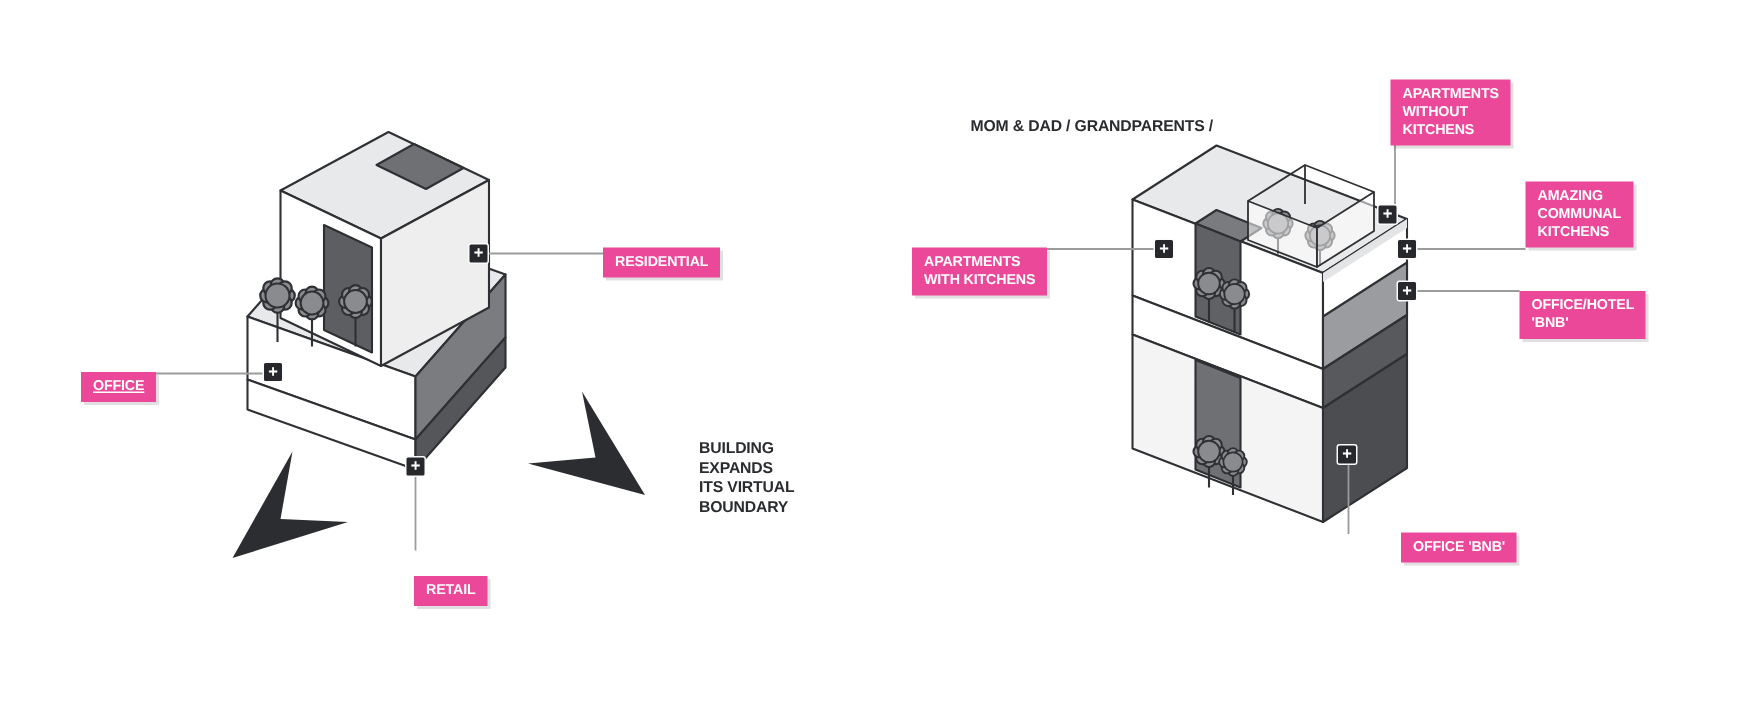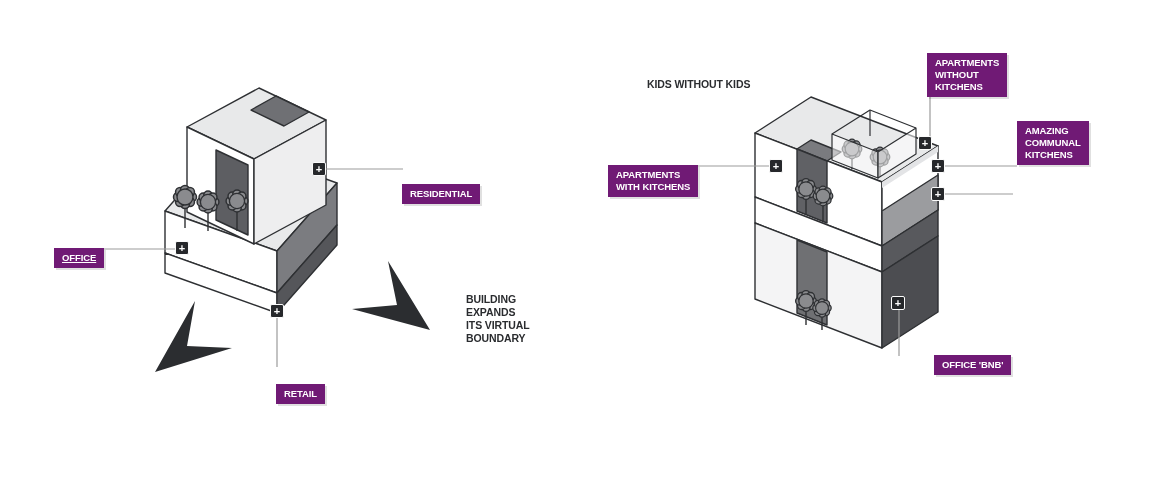--- a/index.html
+++ b/index.html
@@ -1,19 +1,19 @@
 <!DOCTYPE html>
 <html><head>
 <meta charset="utf-8">
 <style>
   html,body{margin:0;padding:0;background:#ffffff;}
   #stage{position:relative;width:1167px;height:479px;background:#ffffff;overflow:hidden;
          font-family:"Liberation Sans",sans-serif;}
   #art{position:absolute;left:0;top:0;}
-  .label-box{position:absolute;background:#701a75;color:#ffffff;
+  .label-box{position:absolute;background:#ec4899;color:#ffffff;
              font-weight:bold;font-size:9.5px;line-height:12px;letter-spacing:-0.1px;
              padding:4px 8px;white-space:nowrap;box-shadow:2px 2px 0 rgba(0,0,0,0.12);
              text-transform:uppercase;}
   .note{position:absolute;color:#2a2c2f;font-weight:bold;font-size:10.5px;
         line-height:13px;letter-spacing:-0.1px;white-space:nowrap;text-transform:uppercase;}
   .note.wide{line-height:16px;font-size:10.5px;}
   .marker{position:absolute;width:14px;height:14px;background:#26282b;
           border:1px solid #fbfbfb;border-radius:2px;box-sizing:border-box;
           color:#ffffff;display:flex;align-items:center;justify-content:center;
           font-size:11px;font-weight:bold;line-height:1;}
@@ -114,52 +114,56 @@
 
     <g stroke="#9b9b9b" stroke-width="1.2">
       <line x1="693" y1="166" x2="770" y2="166"></line>
       <line x1="930" y1="96" x2="930" y2="137"></line>
       <line x1="944" y1="166" x2="1017" y2="166"></line>
       <line x1="944" y1="194" x2="1013" y2="194"></line>
       <line x1="899" y1="309" x2="899" y2="356"></line>
     </g>
   </svg>
 
-  <div class="label-box" style="left:402px;top:184px;">
+  <div class="label-box" style="left:402px;top:165px;">
     <div>RESIDENTIAL</div>
   </div>
   <div class="label-box" style="left:54px;top:248px;text-decoration:underline;">
     <div>OFFICE</div>
   </div>
   <div class="label-box" style="left:276px;top:384px;">
     <div>RETAIL</div>
   </div>
   <div class="note" style="left:437px;top:293px;margin-left:29px;">
     <div>BUILDING</div>
     <div>EXPANDS</div>
     <div>ITS VIRTUAL</div>
     <div>BOUNDARY</div>
   </div>
 
   <div class="note wide" style="left:647px;top:76px;">
-    <div>KIDS WITHOUT KIDS</div>
+    <div>MOM &amp; DAD / GRANDPARENTS /</div>
   </div>
   <div class="label-box" style="left:608px;top:165px;">
     <div>APARTMENTS</div>
     <div>WITH KITCHENS</div>
   </div>
   <div class="label-box" style="left:927px;top:53px;">
     <div>APARTMENTS</div>
     <div>WITHOUT</div>
     <div>KITCHENS</div>
   </div>
   <div class="label-box" style="left:1017px;top:121px;">
     <div>AMAZING</div>
     <div>COMMUNAL</div>
     <div>KITCHENS</div>
+  </div>
+  <div class="label-box" style="left:1013px;top:194px;">
+    <div>OFFICE/HOTEL</div>
+    <div>'BnB'</div>
   </div>
   <div class="label-box" style="left:934px;top:355px;">
     <div>OFFICE 'BnB'</div>
   </div>
 
   <div class="marker" style="left:312px;top:162px;">
       <span>+</span>
     </div>
   <div class="marker" style="left:175px;top:241px;">
       <span>+</span>

